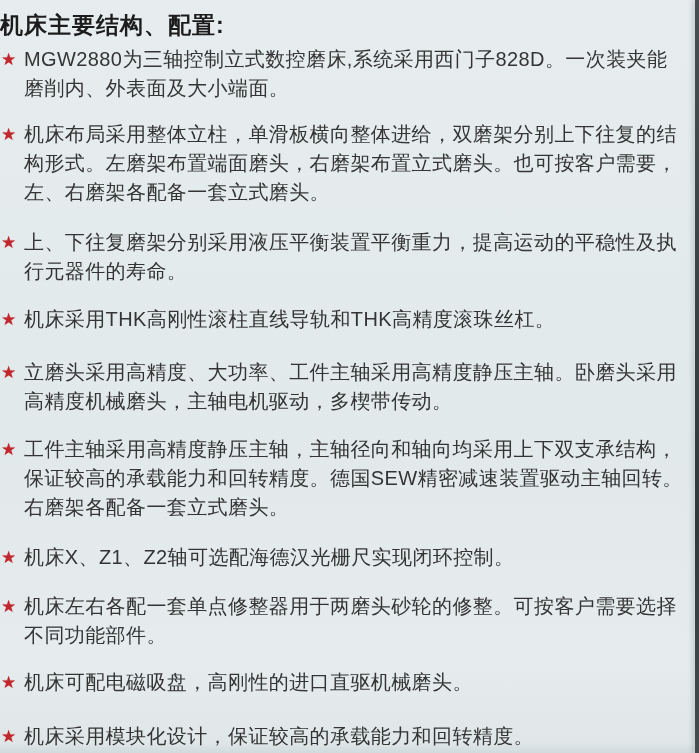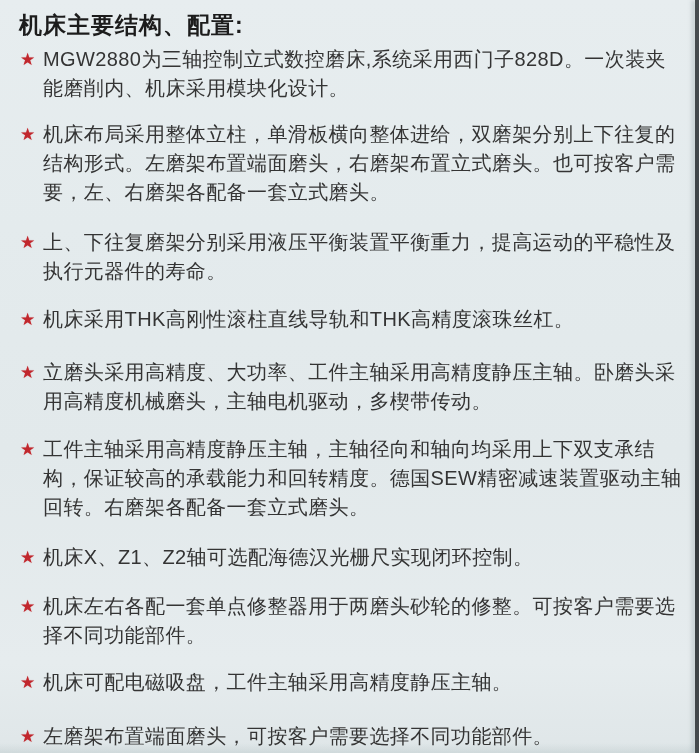--- a/index.html
+++ b/index.html
@@ -13,21 +13,21 @@
   body{
     width:699px;height:753px;overflow:hidden;position:relative;
     background:
       linear-gradient(180deg, #e7edef 0%, var(--background) 30%, #e2e9eb 60%, #e6ecee 88%, #dfe6e8 100%);
     font-family:"Liberation Sans", sans-serif;
   }
   .page{
     position:relative;
     box-sizing:border-box;
     width:699px;height:753px;
-    padding:12px 14px 0 19px;
+    padding:12px 14px 0 0;
   }
   .title{
     margin:0;
     font-size:23px;
     line-height:27px;
     font-weight:bold;
     letter-spacing:1px;
     color:var(--title-text);
   }
   .bullet{
@@ -73,21 +73,21 @@
 </style>
 </head>
 <body>
 
 <div class="page">
 
   <h1 class="title">机床主要结构、配置:</h1>
 
   <div class="bullet b1">
     <span class="star">★</span>
-    <span class="bullet-text">MGW2880为三轴控制立式数控磨床,系统采用西门子828D。一次装夹能磨削内、机床采用模块化设计。</span>
+    <span class="bullet-text">MGW2880为三轴控制立式数控磨床,系统采用西门子828D。一次装夹能磨削内、外表面及大小端面。</span>
   </div>
 
   <div class="bullet b2">
     <span class="star">★</span>
     <span class="bullet-text">机床布局采用整体立柱，单滑板横向整体进给，双磨架分别上下往复的结构形式。左磨架布置端面磨头，右磨架布置立式磨头。也可按客户需要，左、右磨架各配备一套立式磨头。</span>
   </div>
 
   <div class="bullet b3">
     <span class="star">★</span>
     <span class="bullet-text">上、下往复磨架分别采用液压平衡装置平衡重力，提高运动的平稳性及执行元器件的寿命。</span>
@@ -113,23 +113,23 @@
     <span class="bullet-text">机床X、Z1、Z2轴可选配海德汉光栅尺实现闭环控制。</span>
   </div>
 
   <div class="bullet b8">
     <span class="star">★</span>
     <span class="bullet-text">机床左右各配一套单点修整器用于两磨头砂轮的修整。可按客户需要选择不同功能部件。</span>
   </div>
 
   <div class="bullet b9">
     <span class="star">★</span>
-    <span class="bullet-text">机床可配电磁吸盘，工件主轴采用高精度静压主轴。</span>
+    <span class="bullet-text">机床可配电磁吸盘，高刚性的进口直驱机械磨头。</span>
   </div>
 
   <div class="bullet b10">
     <span class="star">★</span>
-    <span class="bullet-text">左磨架布置端面磨头，可按客户需要选择不同功能部件。</span>
+    <span class="bullet-text">机床采用模块化设计，保证较高的承载能力和回转精度。</span>
   </div>
 
   <div class="scan-shade-bottom"></div>
   <div class="scan-edge-right"></div>
 </div>
 
 </body></html>

